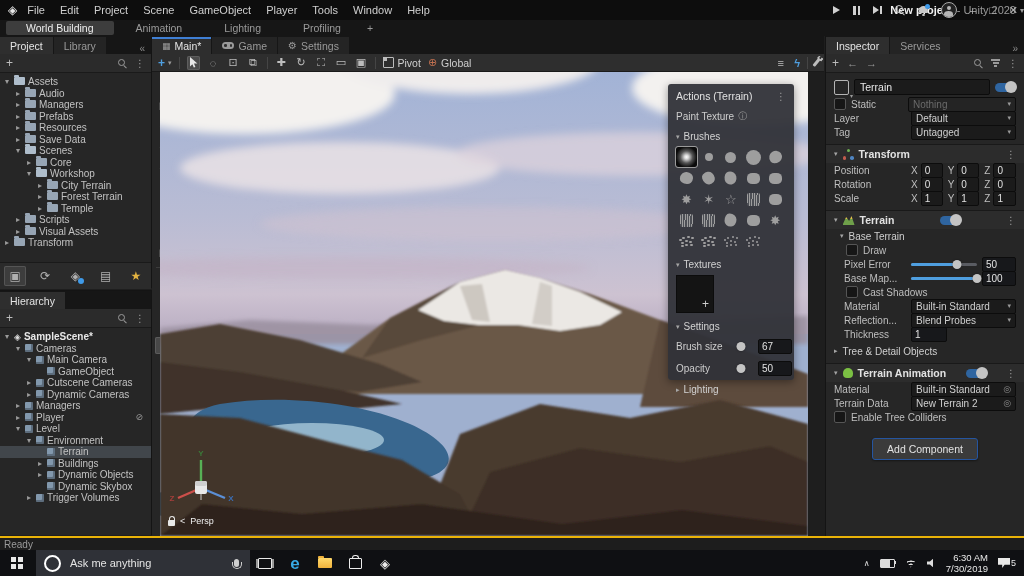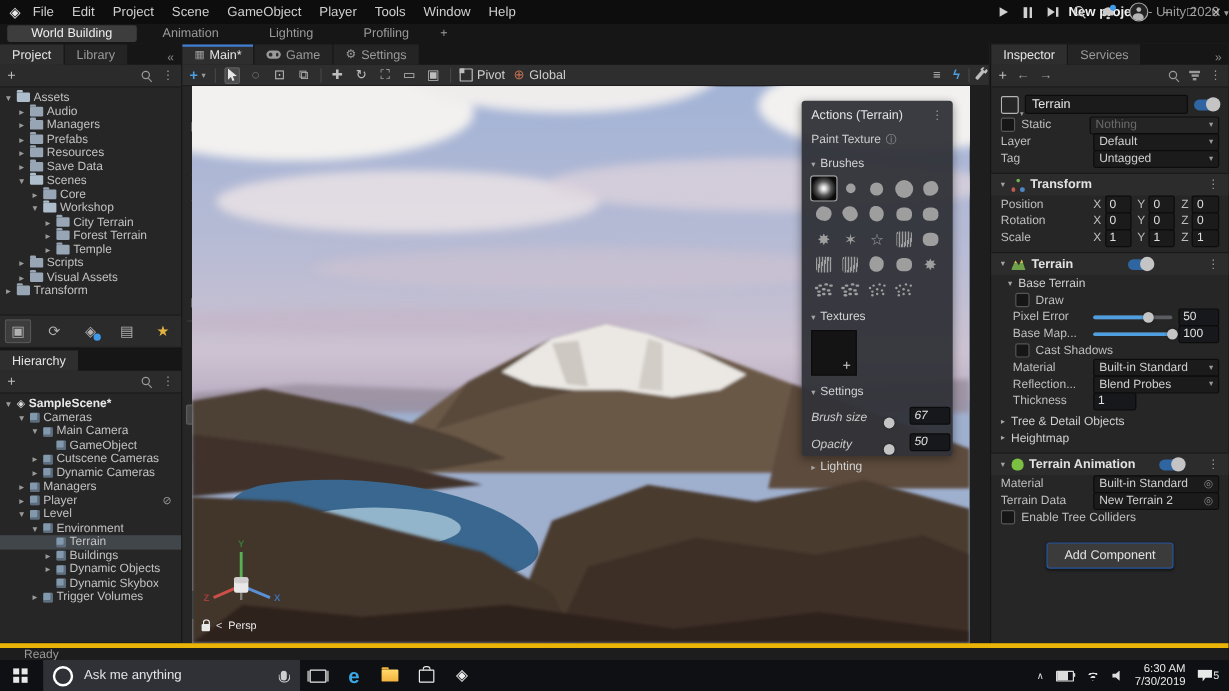--- a/index.html
+++ b/index.html
@@ -72,21 +72,21 @@
   .folder{width:11px;height:8px;border-radius:1px;background:#97a5b4;position:relative;flex:none;margin-top:-1px;}
   .folder:before{content:"";position:absolute;top:-2px;left:0;width:5px;height:2px;border-radius:1px 1px 0 0;background:inherit;}
   .folder.open{background:#aebdcb;}
   .cube{width:8px;height:8px;flex:none;background:#8298ad;border-radius:1px;box-shadow:inset -2px -2px 0 rgba(0,0,0,.28);}
   .sceneicon{color:#dcdcdc;font-size:9px;flex:none;}
   #favbar{left:0;top:262px;width:151px;height:26px;background:#2b2b2b;border-top:1px solid #1a1a1a;display:flex;align-items:center;justify-content:space-around;}
   .favico{width:22px;height:20px;display:flex;align-items:center;justify-content:center;color:#b0b0b0;font-size:12px;border-radius:2px;position:relative;}
   .favico.selected{background:#3d3d3d;box-shadow:inset 0 0 0 1px #555;}
   .favico.star{color:#e3b341;}
   .favico .bdg{position:absolute;right:2px;bottom:2px;width:6px;height:6px;border-radius:50%;background:#3f9ae8;}
-  #statusbar{left:0;top:536px;width:1024px;height:14px;background:#1d1d1d;display:flex;align-items:center;padding-left:20px;box-sizing:border-box;color:#9a9a9a;font-size:10px;border-top:4px solid #eab308;}
+  #statusbar{left:0;top:536px;width:1024px;height:14px;background:#1d1d1d;display:flex;align-items:flex-end;padding-left:4px;box-sizing:border-box;color:#9a9a9a;font-size:10px;border-top:2px solid #eab308;}
 
   
   #scene-tabs{left:152px;top:36px;width:672px;height:18px;}
   #scene-toolbar{left:152px;top:54px;width:672px;height:18px;background:#2e2e2e;display:flex;align-items:center;gap:7px;padding:0 6px;box-sizing:border-box;border-bottom:1px solid #1a1a1a;}
   .stb-sep{width:1px;height:12px;background:#454545;}
   .stb-ico{color:#bdbdbd;font-size:11px;display:flex;align-items:center;justify-content:center;min-width:13px;height:14px;border-radius:2px;}
   .stb-ico.selbox{background:#4b4b4b;box-shadow:inset 0 0 0 1px #5e5e5e;}
   .stb-plus{color:#4f9fe0;font-weight:bold;font-size:12px;}
   .stb-caret{color:#9a9a9a;font-size:7px;margin-left:-4px;}
   .stb-label{display:flex;align-items:center;gap:4px;color:#cfcfcf;font-size:10.5px;}
@@ -123,21 +123,21 @@
   .b-cs i{width:8px;height:8px;background:#9e9e9e;border-radius:50%;}
   .b-cm i{width:11px;height:11px;background:#9e9e9e;border-radius:50%;}
   .b-cl i{width:15px;height:15px;background:#9e9e9e;border-radius:50%;}
   .b-sp i{width:13px;height:12px;background:#9e9e9e;border-radius:48% 62% 52% 58%/55% 44% 62% 50%;}
   .b-bl i{width:13px;height:11px;background:#9e9e9e;border-radius:40%;}
   .b-gr i{width:13px;height:13px;border-radius:2px;background:repeating-linear-gradient(93deg,#9e9e9e 0 1px,#4d4f55 1px 2.4px);}
   .b-sc i{width:2.5px;height:2.5px;background:#9e9e9e;border-radius:50%;
      box-shadow:4px 1px 0 #9e9e9e,-4px 2px 0 #9e9e9e,2px -4px 0 #9e9e9e,-3px -3px 0 #9e9e9e,6px -3px 0 #9e9e9e,-6px -1px 0 #9e9e9e,0 4px 0 #9e9e9e,5px 4px 0 #9e9e9e,-4px 5px 0 #9e9e9e;}
   #texsq{margin-top:5px;width:36px;height:36px;background:#141414;border:1px solid #0c0c0c;position:relative;}
   #texsq .plus{position:absolute;right:4px;bottom:1px;color:#cfcfcf;font-size:12px;}
-  .apanel-slider{display:flex;align-items:flex-end;gap:17px;margin-top:7px;font-size:10px;color:#cdcdcd;font-style:italic;}
+  .apanel-slider{display:flex;align-items:center;gap:17px;margin-top:7px;font-size:10px;color:#cdcdcd;}
   .apanel-slider .lab{width:48px;flex:none;}
   .slider{flex:1;height:3px;background:#5a5c62;border-radius:2px;position:relative;}
   .slider .fill{position:absolute;left:0;top:0;height:100%;background:#4f9fe0;border-radius:2px;}
   .slider .thumb{position:absolute;top:-3px;width:9px;height:9px;border-radius:50%;background:#c4c4c4;transform:translateX(-50%);box-shadow:0 0 2px rgba(0,0,0,.5);}
   .valbox{width:26px;height:13px;flex:none;background:#17181b;border:1px solid #0c0c0c;border-radius:2px;color:#e2e2e2;font-size:10px;display:flex;align-items:center;padding:0 3px;}
 
   
   #gizmo{left:8px;top:376px;width:70px;height:64px;}
   #persp-row{left:8px;top:444px;display:flex;align-items:center;gap:5px;color:#f0f0f0;font-size:9px;}
   .lockb{width:7px;height:6px;background:#e8e8e8;border-radius:1px;position:relative;margin-top:3px;}
@@ -853,24 +853,20 @@
           </span>
       </div>
       <div class="insp-row">
         <span class="lbl ind">Thickness</span>
         <span class="valbox" style="width:28px">1</span>
       </div>
       <div class="foldrow" style="margin-top:3px">
         <span class="arr">▸</span>
           <span>Tree &amp; Detail Objects</span>
       </div>
-      <div class="foldrow">
-        <span class="arr">▸</span>
-          <span>Heightmap</span>
-      </div>
 
       <div class="sec-h">
         <span class="arr">▾</span>
           <span class="tcicon"></span>
         <span>Terrain Animation</span>
         <span class="toggle" style="margin-left:auto"></span>
         <span class="i-dots">⋮</span>
       </div>
       <div class="insp-row">
         <span class="lbl">Material</span>

